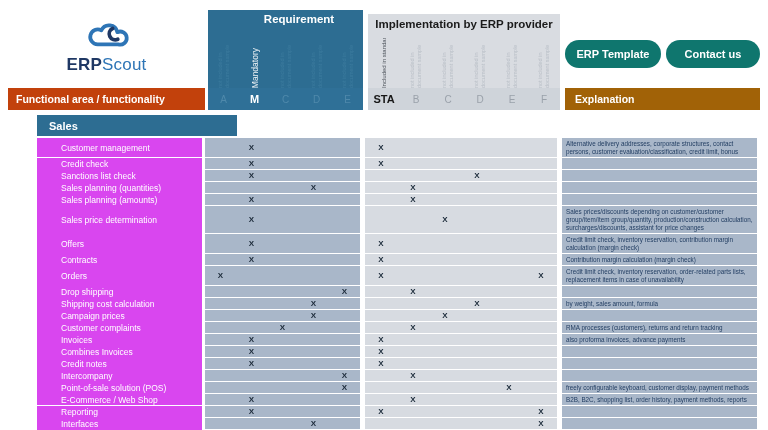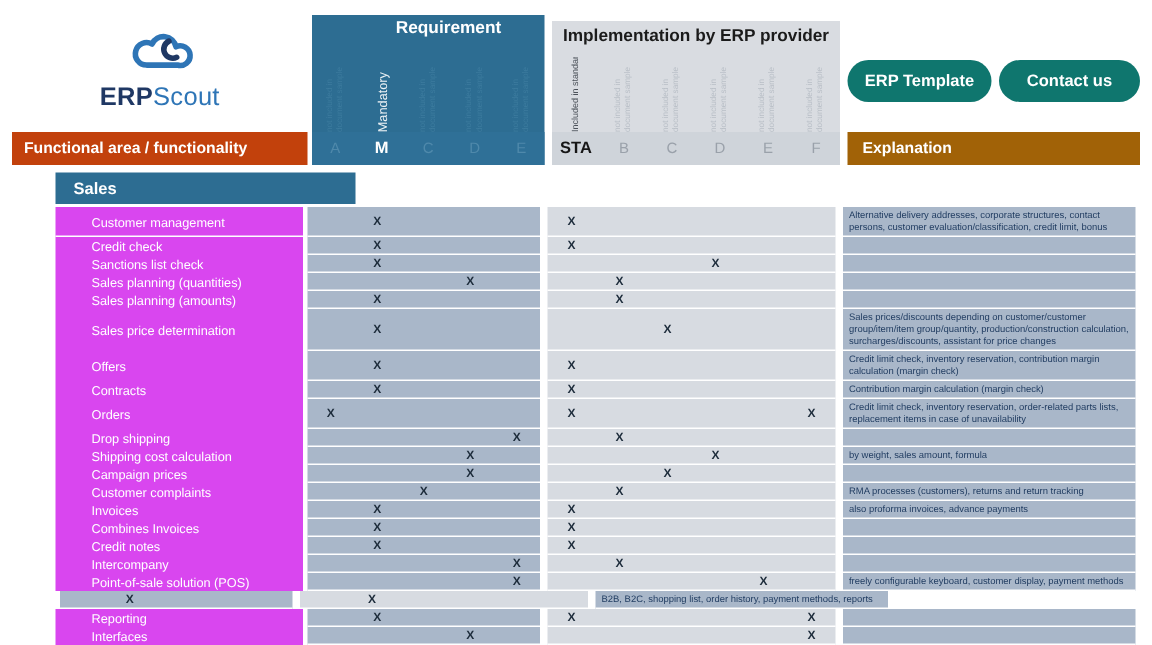--- a/index.html
+++ b/index.html
@@ -494,20 +494,21 @@
           <div class="mark-cell"></div>
           <div class="mark-cell"></div>
           <div class="mark-cell"></div>
           <div class="mark-cell"></div>
           <div class="mark-cell">X</div>
           <div class="mark-cell"></div>
         </div>
         <div class="expl-cell">freely configurable keyboard, customer display, payment methods</div>
       </div>
       <div class="row" style="height: 12px;">
+        <div class="cell-label sep">E-Commerce / Web Shop</div>
         <div class="band req-band">
           <div class="mark-cell"></div>
           <div class="mark-cell">X</div>
           <div class="mark-cell"></div>
           <div class="mark-cell"></div>
           <div class="mark-cell"></div>
         </div>
         <div class="band impl-band">
           <div class="mark-cell"></div>
           <div class="mark-cell">X</div>

